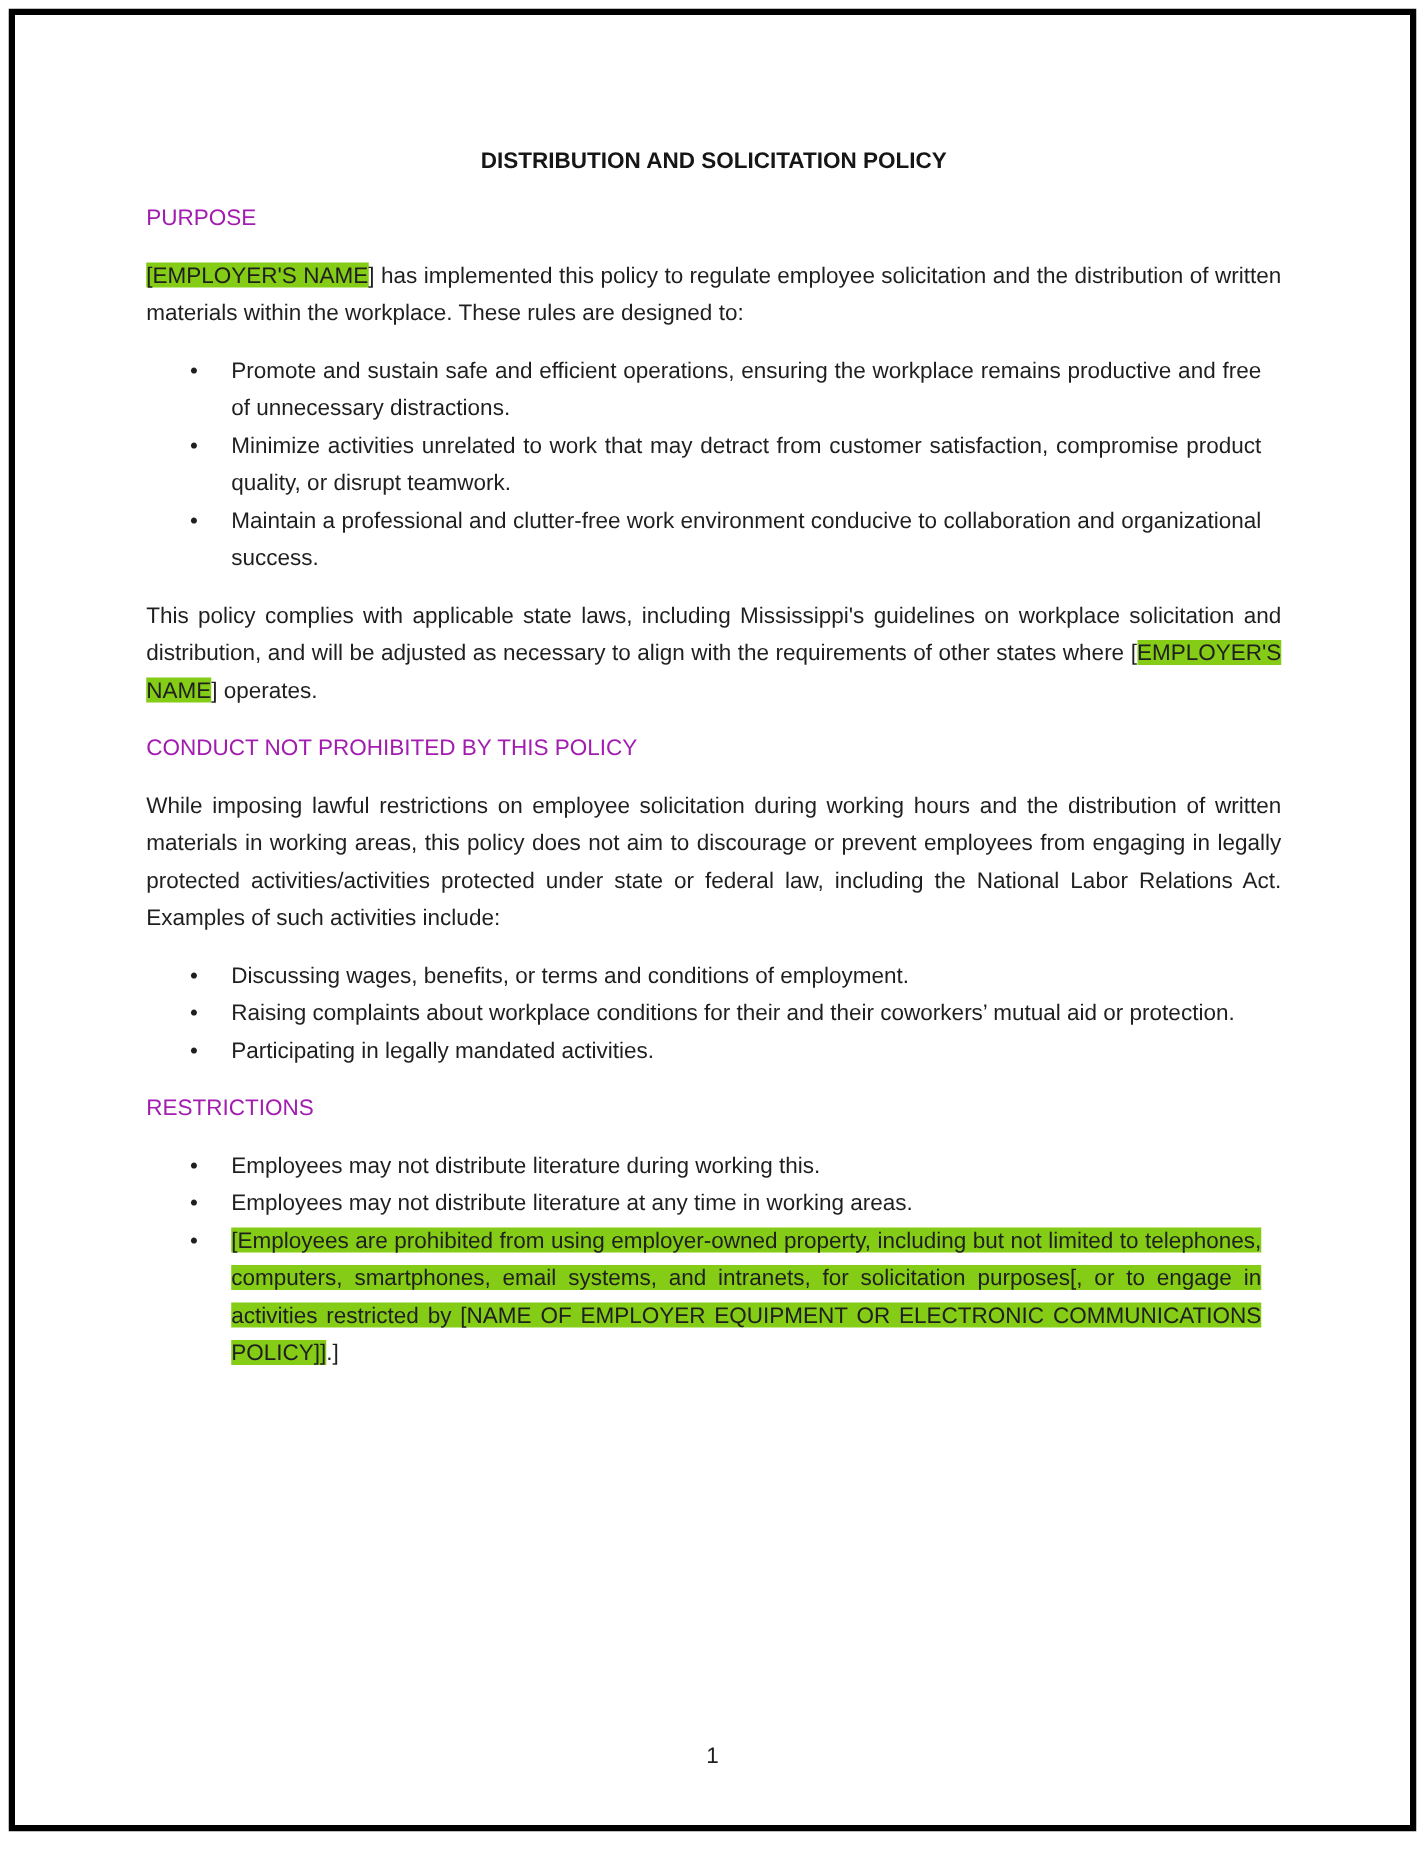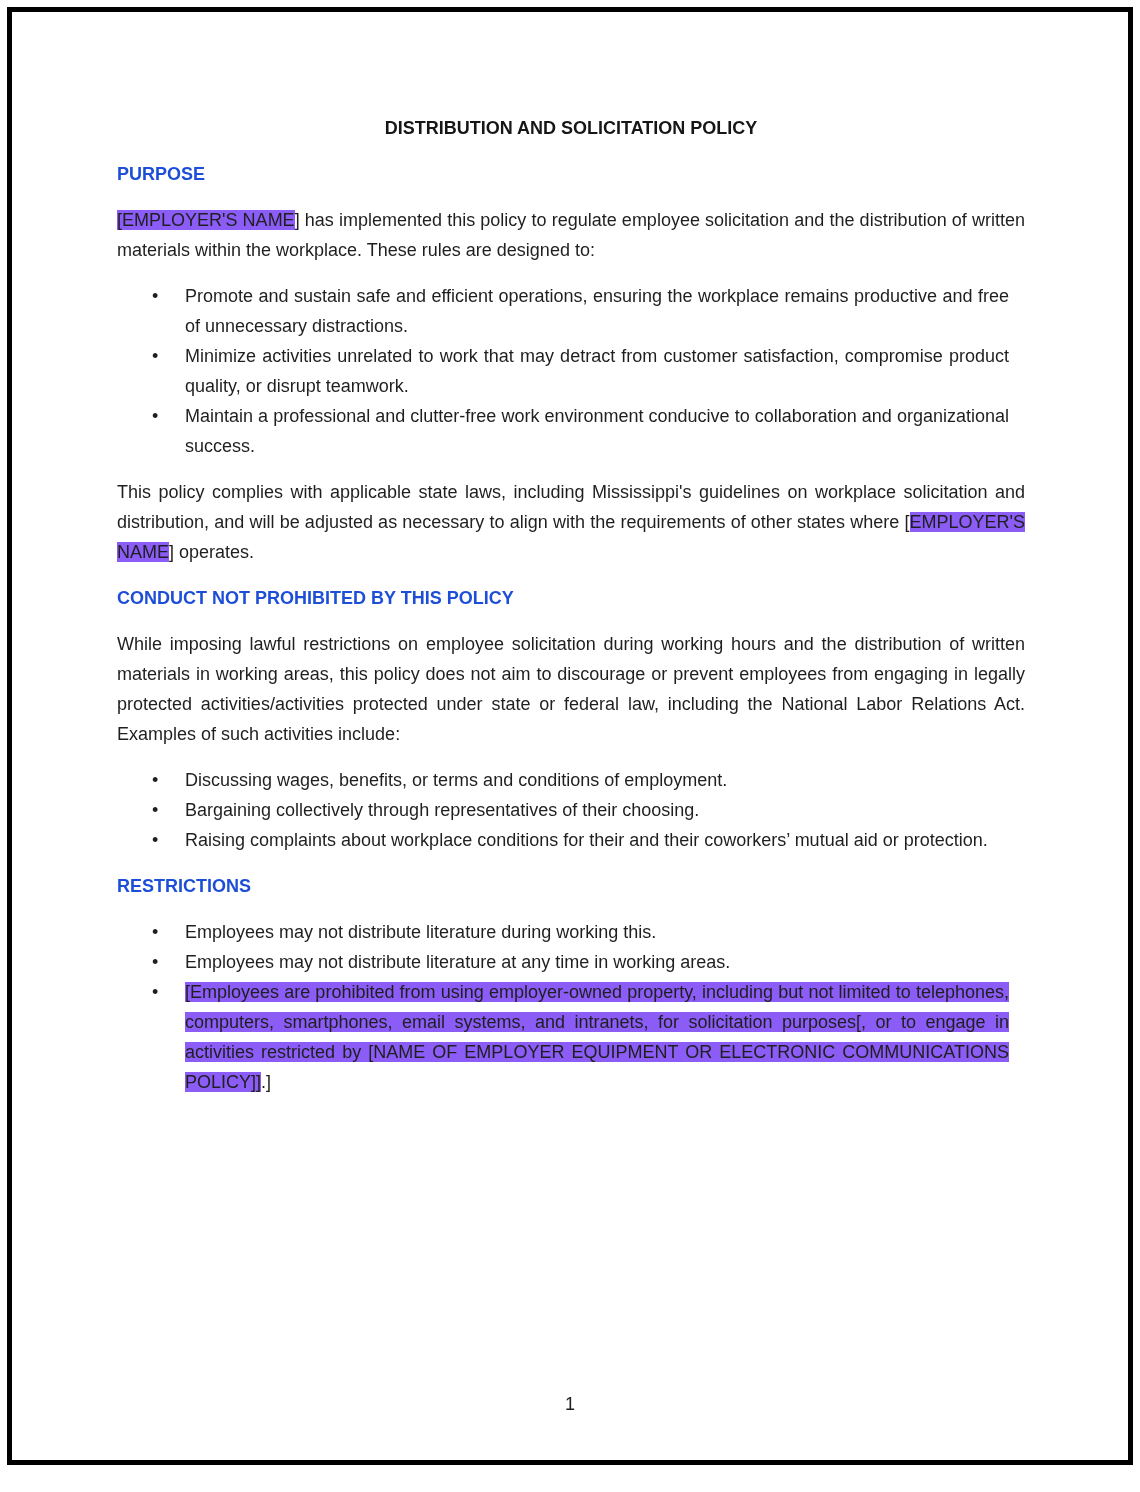--- a/index.html
+++ b/index.html
@@ -30,22 +30,22 @@
     font-size: 18px;
     line-height: 30px;
   }
   .doc-title {
     text-align: center;
     font-weight: bold;
     color: #161616;
     margin: 0 0 16px 0;
   }
   .heading {
-    font-weight: bold;
-    color: #1d4ed8;
+    font-weight: normal;
+    color: #a21caf;
     margin: 0 0 16px 0;
   }
   p.para {
     margin: 0 0 16px 0;
     text-align: justify;
   }
   ul.bullets {
     margin: 0 16px 16px 0;
     padding: 0 0 0 68px;
     list-style: none;
@@ -55,21 +55,21 @@
     text-align: justify;
   }
   ul.bullets li::before {
     content: "\2022";
     position: absolute;
     left: -33px;
     top: 0;
     color: #1f1f1f;
   }
   .hl {
-    background: #8b5cf6;
+    background: #84cc16;
   }
   .page-num {
     position: absolute;
     top: 1389px;
     left: 0;
     width: 100%;
     text-align: center;
     font-size: 18px;
     line-height: 30px;
   }
@@ -95,22 +95,22 @@
     </ul>
 
     <p class="para"><span>This policy complies with applicable state laws, including Mississippi's guidelines on workplace solicitation and distribution, and will be adjusted as necessary to align with the requirements of other states where [</span><span class="hl">EMPLOYER'S NAME</span><span>] operates.</span></p>
 
     <div class="heading">CONDUCT NOT PROHIBITED BY THIS POLICY</div>
 
     <p class="para">While imposing lawful restrictions on employee solicitation during working hours and the distribution of written materials in working areas, this policy does not aim to discourage or prevent employees from engaging in legally protected activities/activities protected under state or federal law, including the National Labor Relations Act. Examples of such activities include:</p>
 
     <ul class="bullets">
       <li>Discussing wages, benefits, or terms and conditions of employment.</li>
-      <li>Bargaining collectively through representatives of their choosing.</li>
       <li>Raising complaints about workplace conditions for their and their coworkers’ mutual aid or protection.</li>
+      <li>Participating in legally mandated activities.</li>
     </ul>
 
 
     <div class="heading">RESTRICTIONS</div>
 
 
     <ul class="bullets">
       <li>Employees may not distribute literature during working this.</li>
       <li>Employees may not distribute literature at any time in working areas.</li>
       <li><span class="hl">[Employees are prohibited from using employer-owned property, including but not limited to telephones, computers, smartphones, email systems, and intranets, for solicitation purposes[, or to engage in activities restricted by [NAME OF EMPLOYER EQUIPMENT OR ELECTRONIC COMMUNICATIONS POLICY]]</span><span>.]</span></li>

